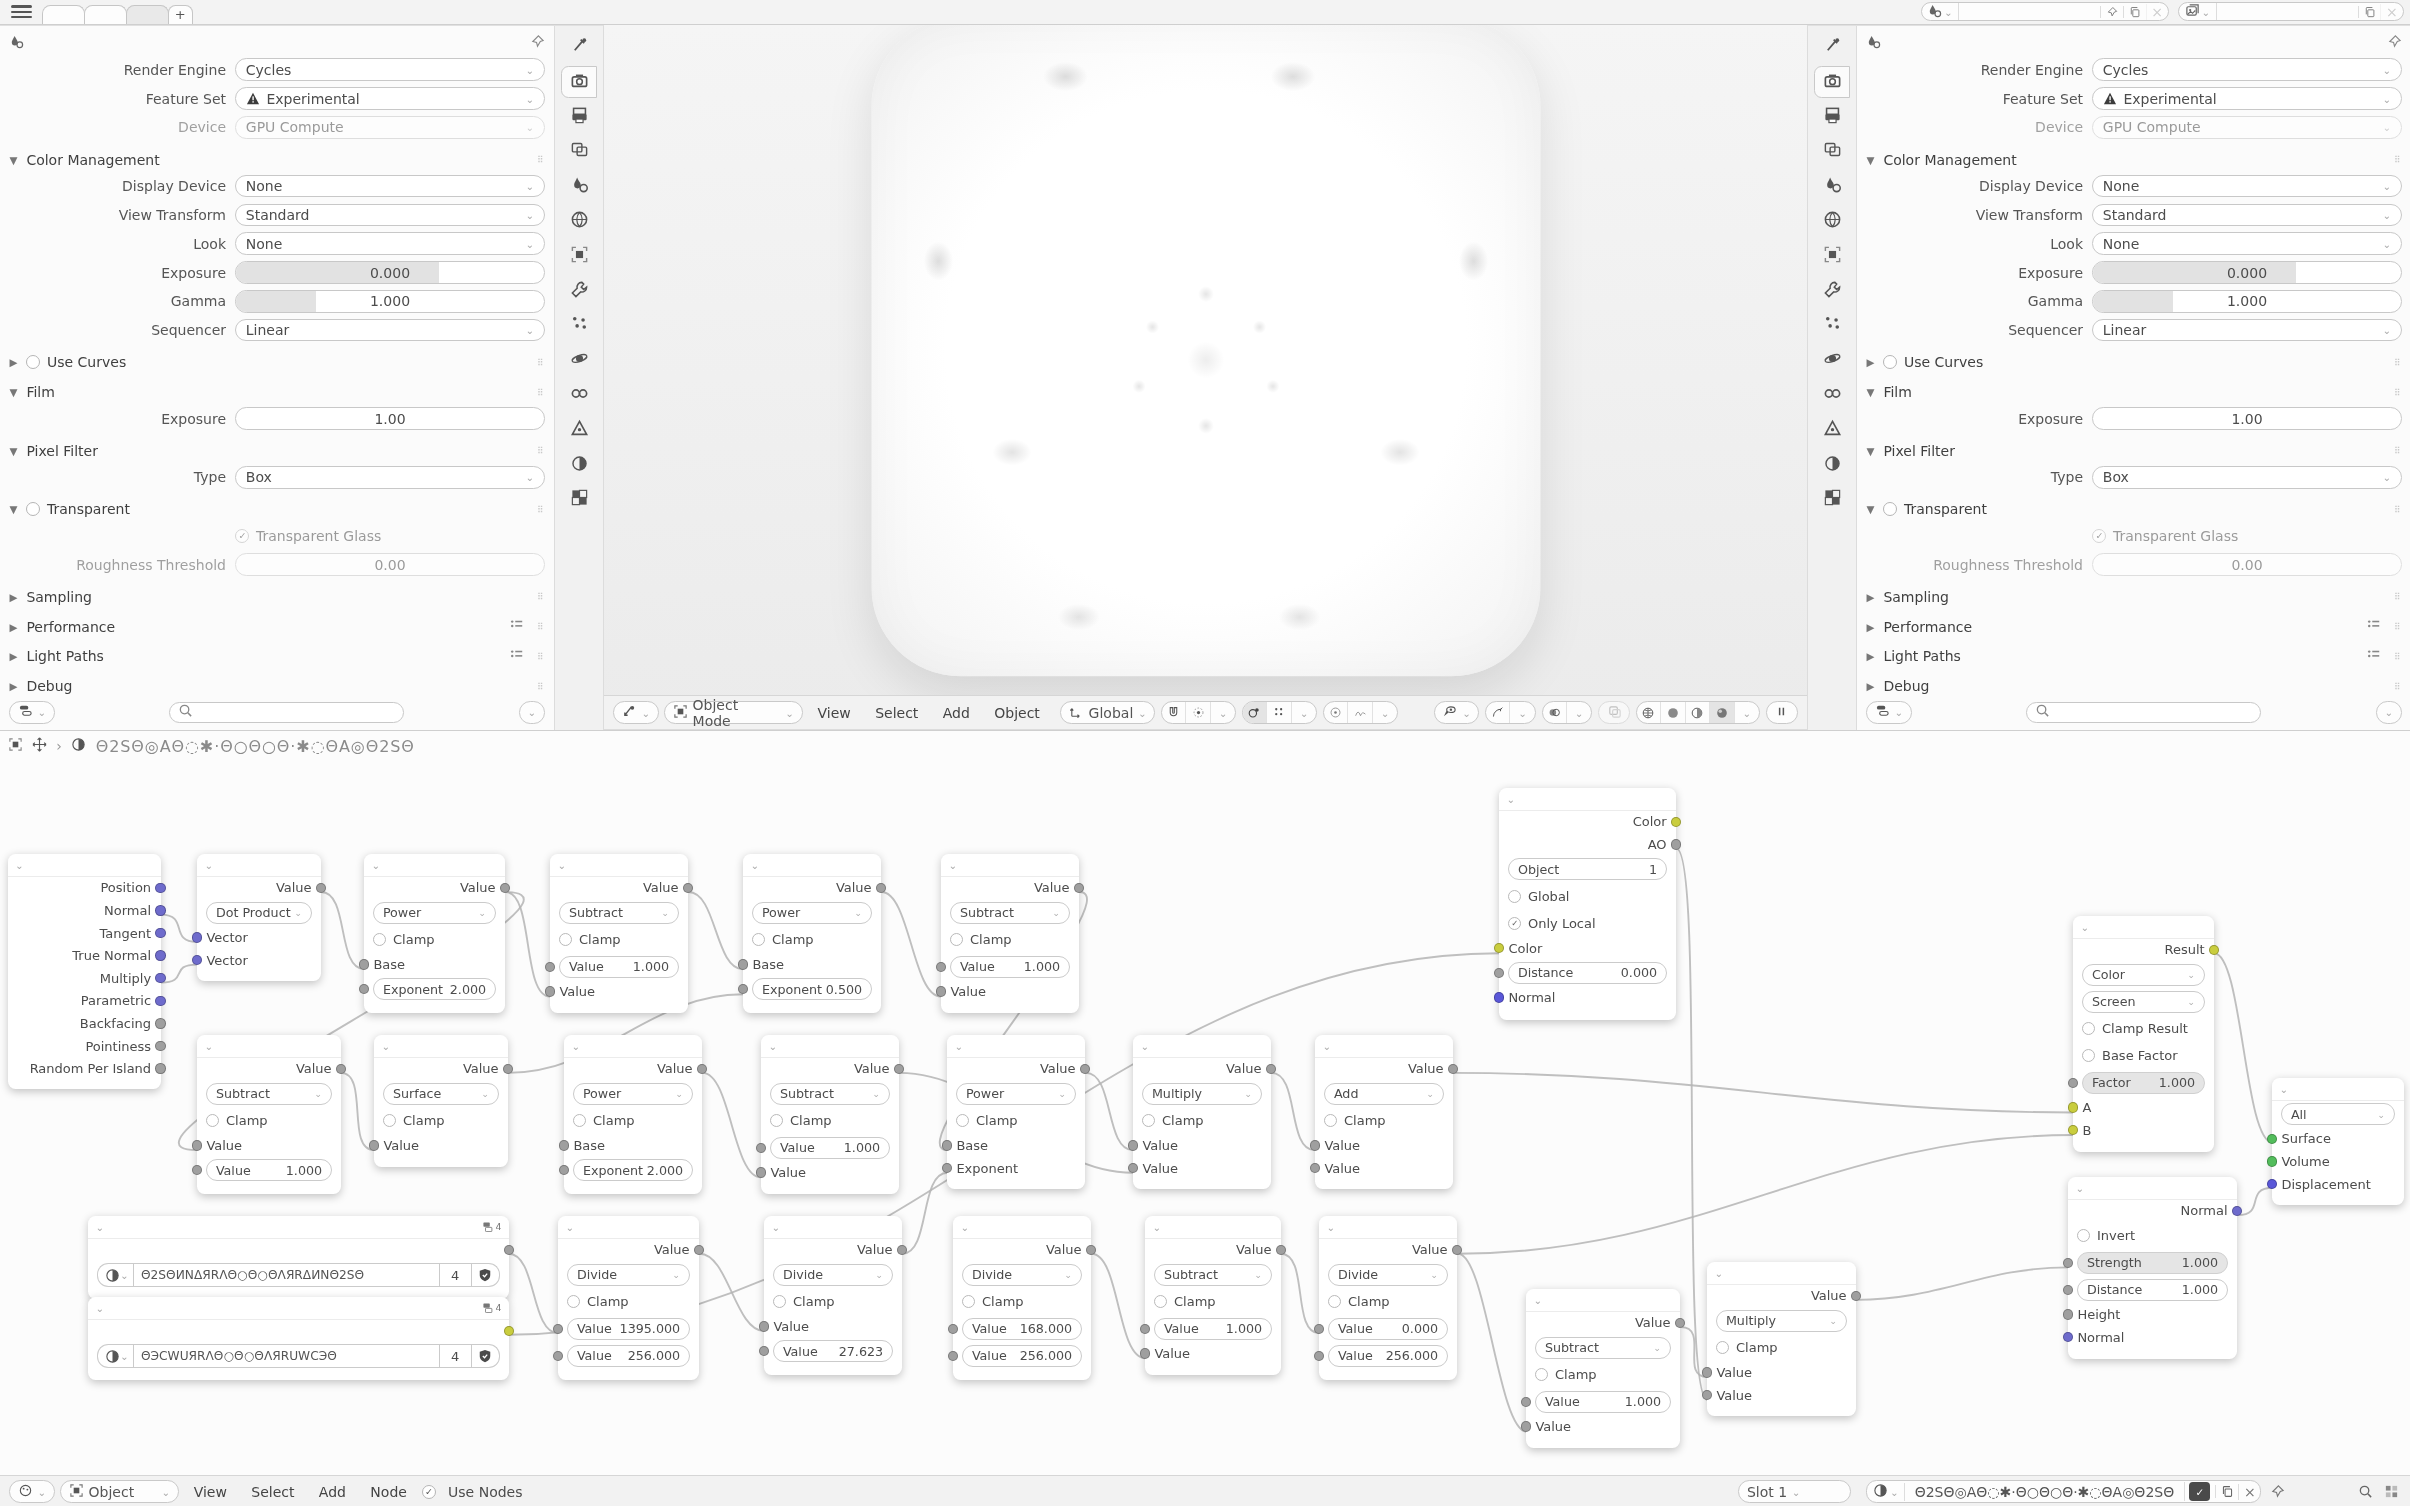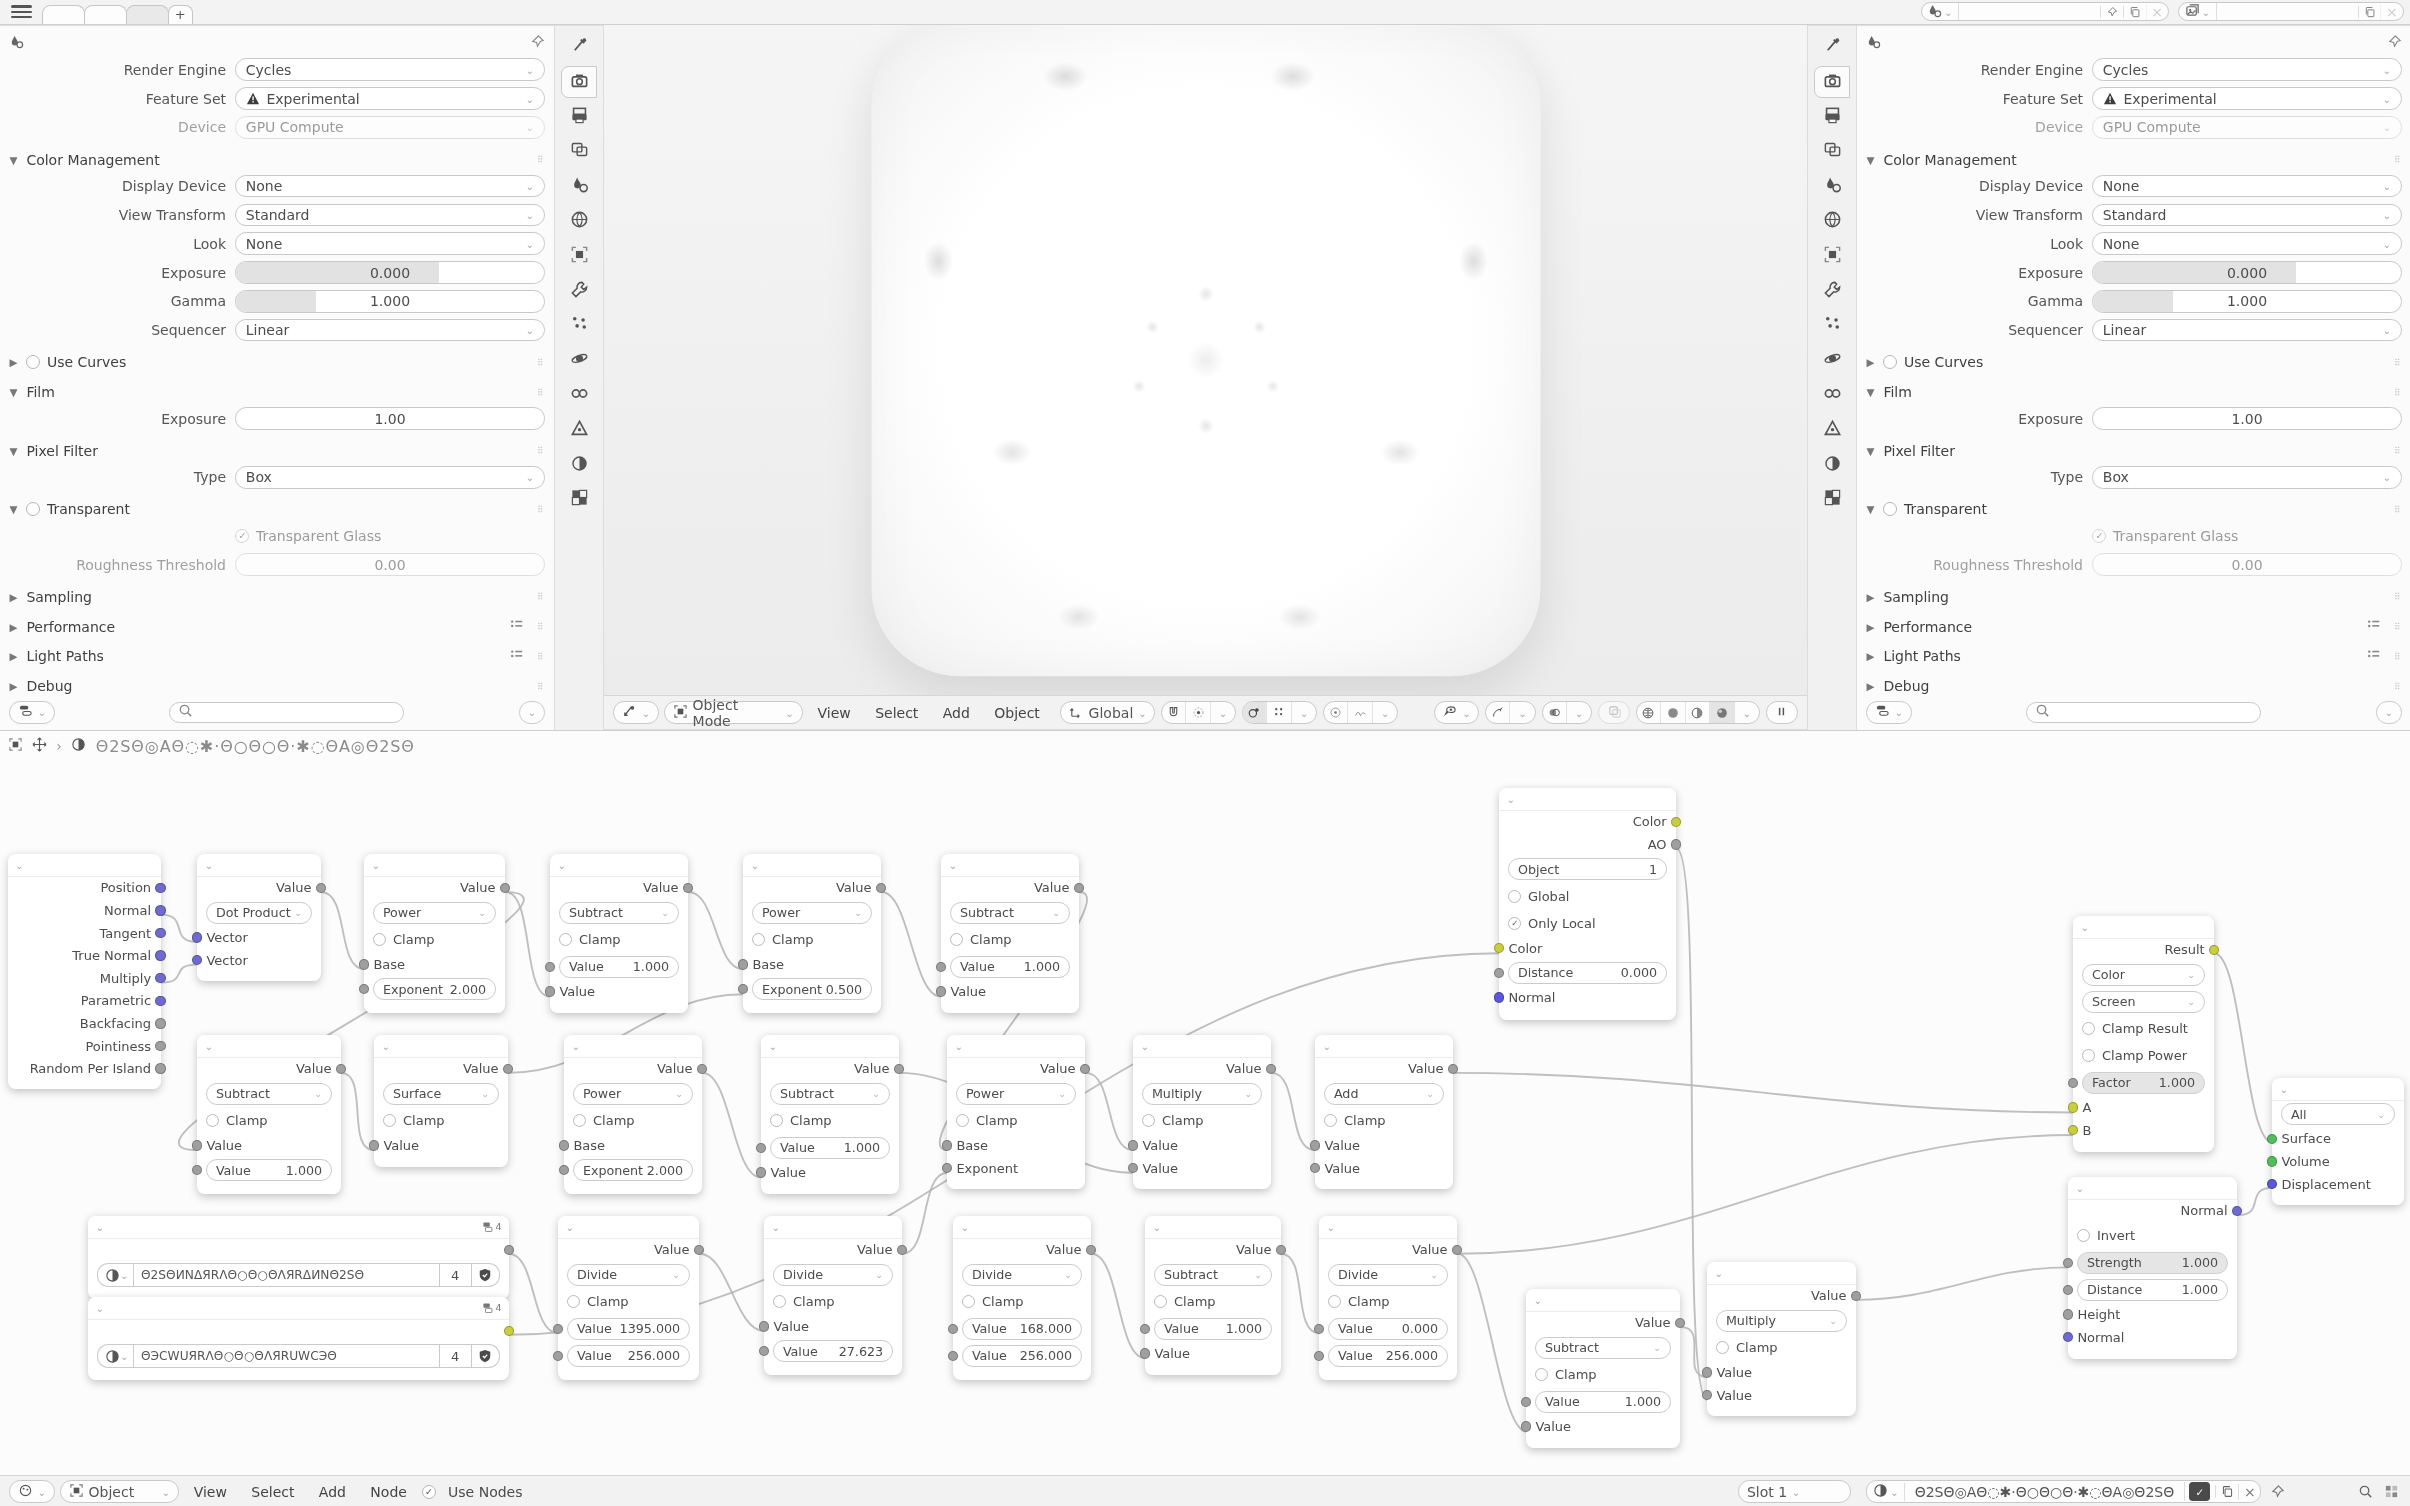--- a/index.html
+++ b/index.html
@@ -1693,21 +1693,21 @@
               <span>Screen</span>
               <span class="chev">⌄</span>
             </span>
           </div>
           <div class="nrow" style="height:27px">
             <span class="ncb"></span>
             <span>Clamp Result</span>
           </div>
           <div class="nrow" style="height:27px">
             <span class="ncb"></span>
-            <span>Clamp Power</span>
+            <span>Base Factor</span>
           </div>
           <div class="nrow" style="height:27px">
             <span class="sock l" style="background:#9f9f9f"></span>
             <span class="npill filled">
               <span>Factor</span>
               <span class="nval">1.000</span>
             </span>
           </div>
           <div class="nrow" style="height:22.6px">
             <span class="sock l" style="background:#c9cd3e"></span>

